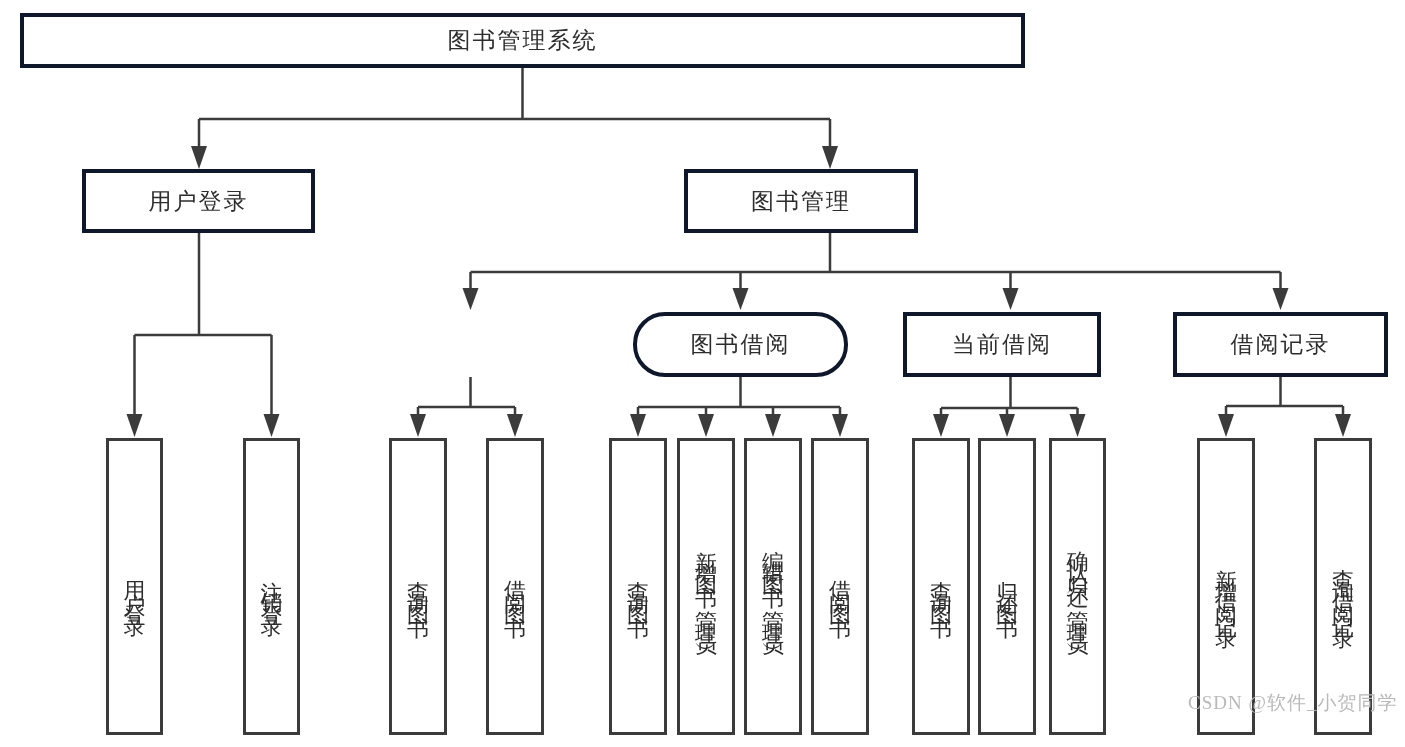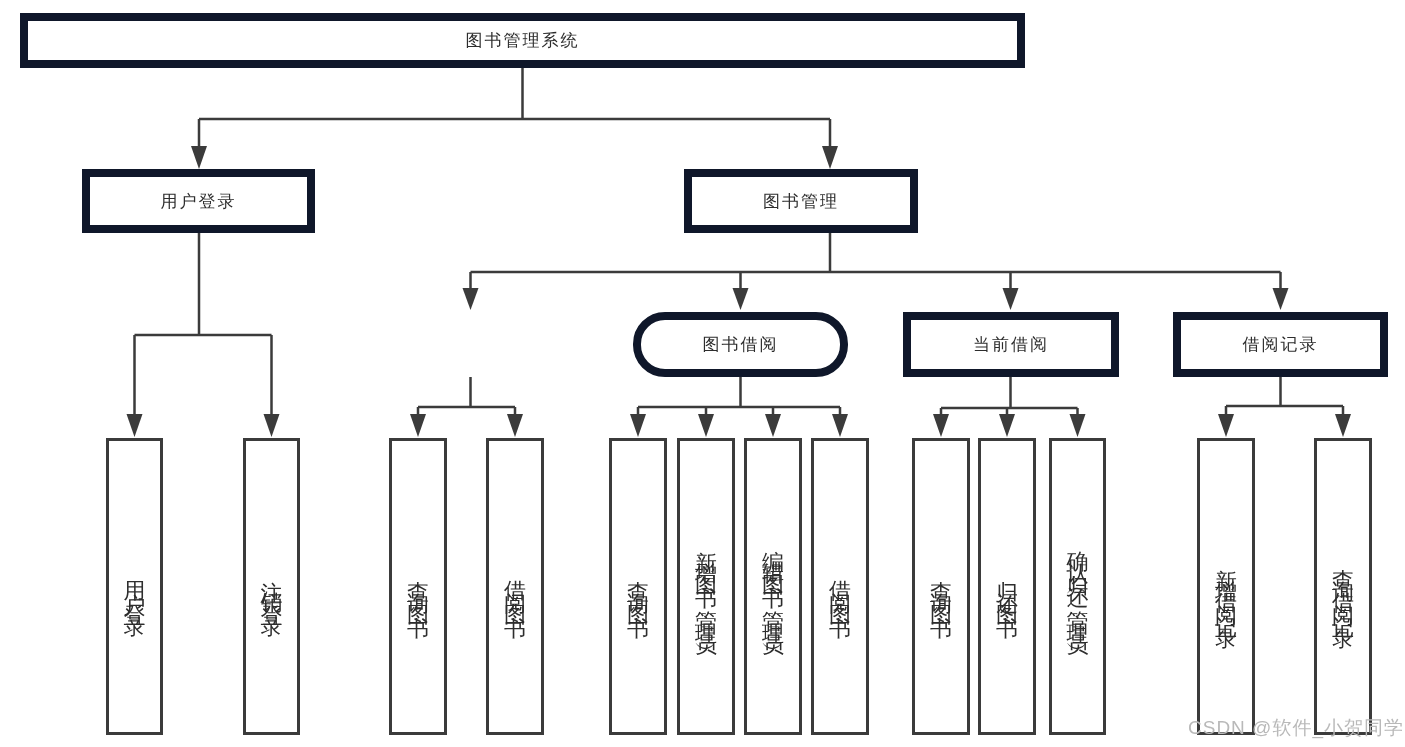--- a/index.html
+++ b/index.html
@@ -2,37 +2,37 @@
 <html><head>
 <meta charset="utf-8">
 <style>
   html,body{margin:0;padding:0;background:#fff;}
   #stage{
     position:relative;width:1405px;height:747px;background:#fff;
     font-family:"Liberation Sans","DejaVu Sans",sans-serif;
     color:#2d2d2d;overflow:hidden;
   }
   .hbox{
-    position:absolute;box-sizing:border-box;border:8px solid #0f172a;background:#fff;
+    position:absolute;box-sizing:border-box;border:4px solid #0f172a;background:#fff;
     display:flex;align-items:center;justify-content:center;
-    font-size:17px;letter-spacing:2px;color:#2d2d2d;z-index:2;
+    font-size:23px;letter-spacing:2px;color:#2d2d2d;z-index:2;
   }
   .vbox{
     position:absolute;box-sizing:border-box;border:3px solid #3b3b3b;background:#fff;
     display:flex;align-items:center;justify-content:center;z-index:2;
   }
   .vbox .vtext{
     writing-mode:vertical-rl;text-orientation:mixed;
     font-size:22px;letter-spacing:12px;line-height:1;color:#2d2d2d;
     white-space:nowrap;
   }
   #connectors{position:absolute;left:0;top:0;z-index:1;}
   #watermark{
-    position:absolute;left:1188px;top:715px;z-index:3;
-    font-size:19px;color:#b9b9b9;letter-spacing:1px;white-space:nowrap;
+    position:absolute;left:1188px;top:690px;z-index:3;
+    font-size:19px;color:#b9b9b9;letter-spacing:1px;white-space:nowrap;font-family:Liberation Serif, serif;
   }
 </style>
 </head>
 <body>
 
 <div id="stage">
 
   <svg id="connectors" width="1405" height="747" viewBox="0 0 1405 747">
     <g stroke="#3b3b3b" stroke-width="2.5" fill="none">
 
@@ -87,21 +87,21 @@
   <div class="hbox" style="left:82px;top:169px;width:233px;height:64px;">
     <span>用户登录</span>
   </div>
   <div class="hbox" style="left:684px;top:169px;width:234px;height:64px;">
     <span>图书管理</span>
   </div>
 
   <div class="hbox" style="left:633px;top:312px;width:215px;height:65px;border-radius:32px;">
     <span>图书借阅</span>
   </div>
-  <div class="hbox" style="left:903px;top:312px;width:216px;height:65px;">
+  <div class="hbox" style="left:903px;top:312px;width:198px;height:65px;">
     <span>当前借阅</span>
   </div>
   <div class="hbox" style="left:1173px;top:312px;width:215px;height:65px;align-items:center;">
     <span>借阅记录</span>
   </div>
 
   <div class="vbox" style="left:106px;top:438px;width:57px;height:297px;">
     <span class="vtext">用户登录</span>
   </div>
   <div class="vbox" style="left:243px;top:438px;width:57px;height:297px;">

